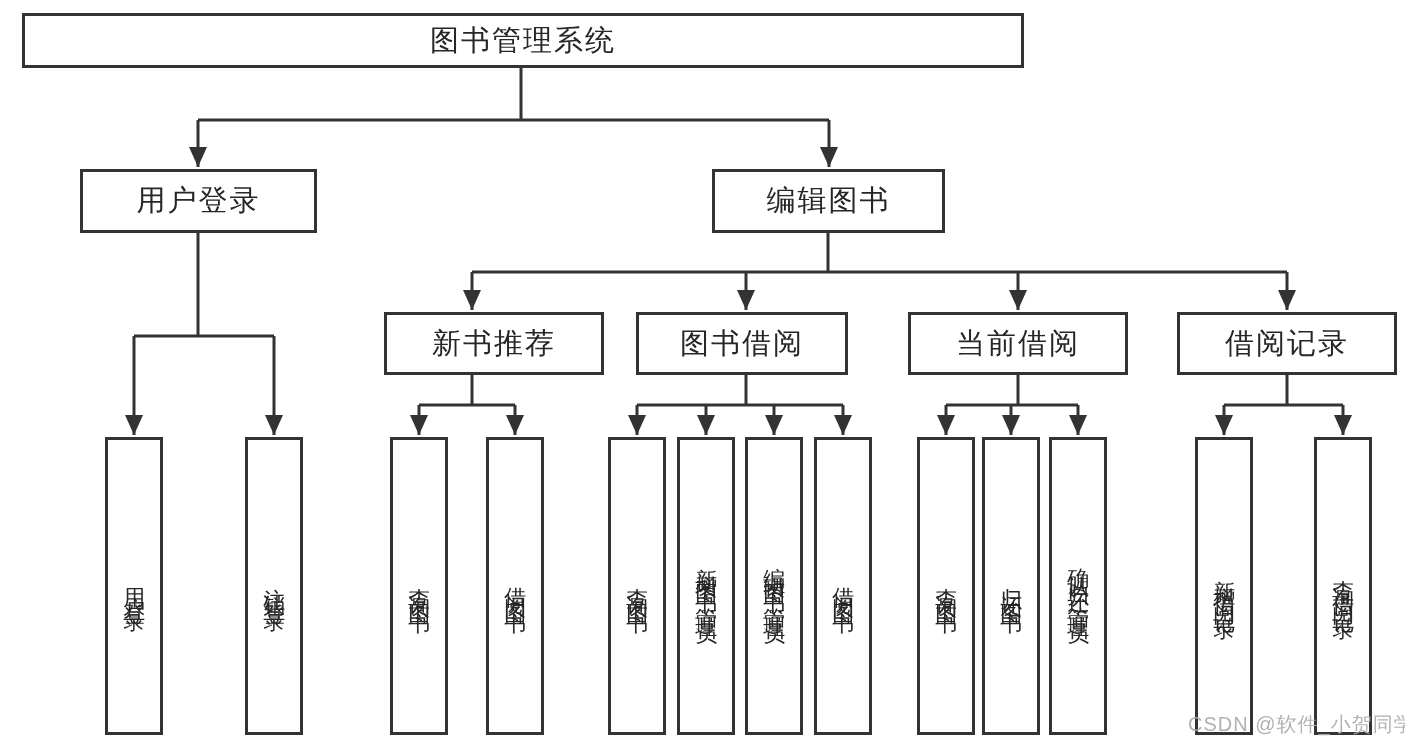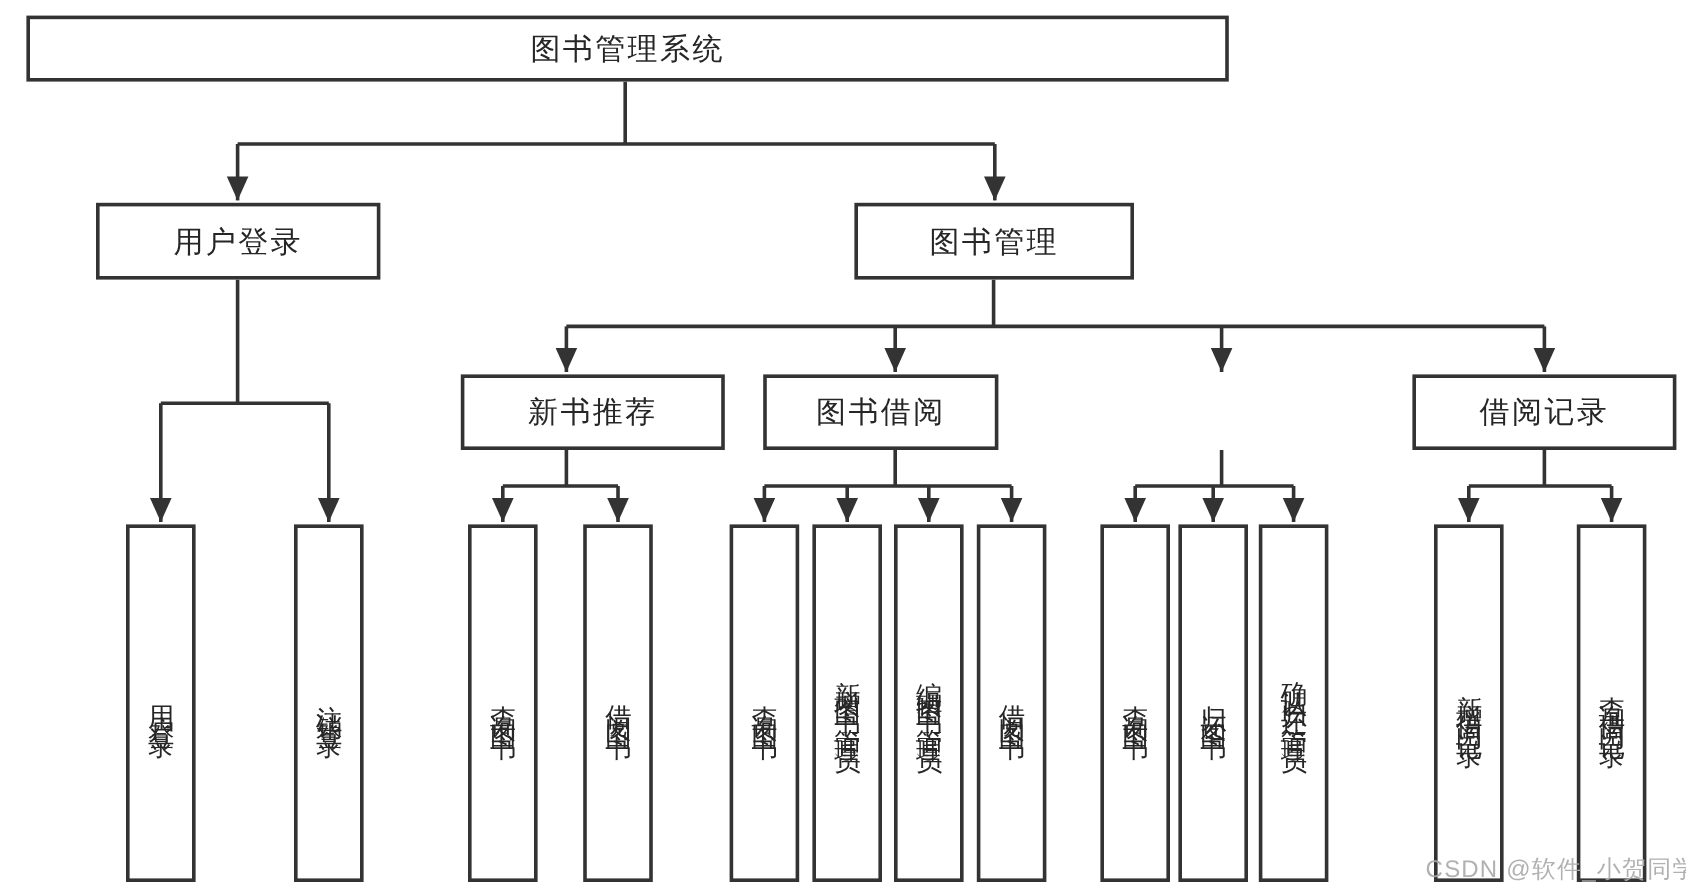--- a/index.html
+++ b/index.html
@@ -6,21 +6,21 @@
   .canvas{
     position:relative;width:1405px;height:747px;background:#fff;
     font-family:"Liberation Sans","DejaVu Sans",sans-serif;overflow:hidden;
   }
   svg.connectors{position:absolute;left:0;top:0;pointer-events:none;}
   .node{
     position:absolute;box-sizing:border-box;border:3px solid var(--line,#333333);
     background:#ffffff;display:flex;align-items:center;justify-content:center;
     color:var(--text,#262626);
   }
-  .node.h span{font-size:25px;letter-spacing:2px;white-space:nowrap;}
+  .node.h span{font-size:29px;letter-spacing:2px;white-space:nowrap;}
   .node.v span{
     writing-mode:vertical-rl;text-orientation:mixed;
     font-size:22px;letter-spacing:8px;line-height:1.3;white-space:nowrap;
   }
   .watermark{
     position:absolute;left:1188px;top:711px;z-index:5;
     font-size:20px;letter-spacing:1px;white-space:nowrap;
     color:var(--watermark,#ababab);opacity:0.92;
   }
 </style>
@@ -60,28 +60,31 @@
   </svg>
 
   <div class="node h" style="left:22px;top:13px;width:1002px;height:55px">
     <span>图书管理系统</span>
   </div>
 
   <div class="node h" style="left:80px;top:169px;width:237px;height:64px">
     <span>用户登录</span>
   </div>
   <div class="node h" style="left:712px;top:169px;width:233px;height:64px">
-    <span>图书管理</span>
+    <span>编辑图书</span>
   </div>
 
   <div class="node h" style="left:384px;top:312px;width:220px;height:63px">
     <span>新书推荐</span>
   </div>
-  <div class="node h" style="left:636px;top:312px;width:196px;height:63px">
+  <div class="node h" style="left:636px;top:312px;width:212px;height:63px">
     <span>图书借阅</span>
+  </div>
+  <div class="node h" style="left:908px;top:312px;width:220px;height:63px">
+    <span>当前借阅</span>
   </div>
   <div class="node h" style="left:1177px;top:312px;width:220px;height:63px">
     <span>借阅记录</span>
   </div>
 
   <div class="node v" style="left:105px;top:437px;width:58px;height:298px">
     <span>用户登录</span>
   </div>
   <div class="node v" style="left:245px;top:437px;width:58px;height:298px">
     <span>注销登录</span>

